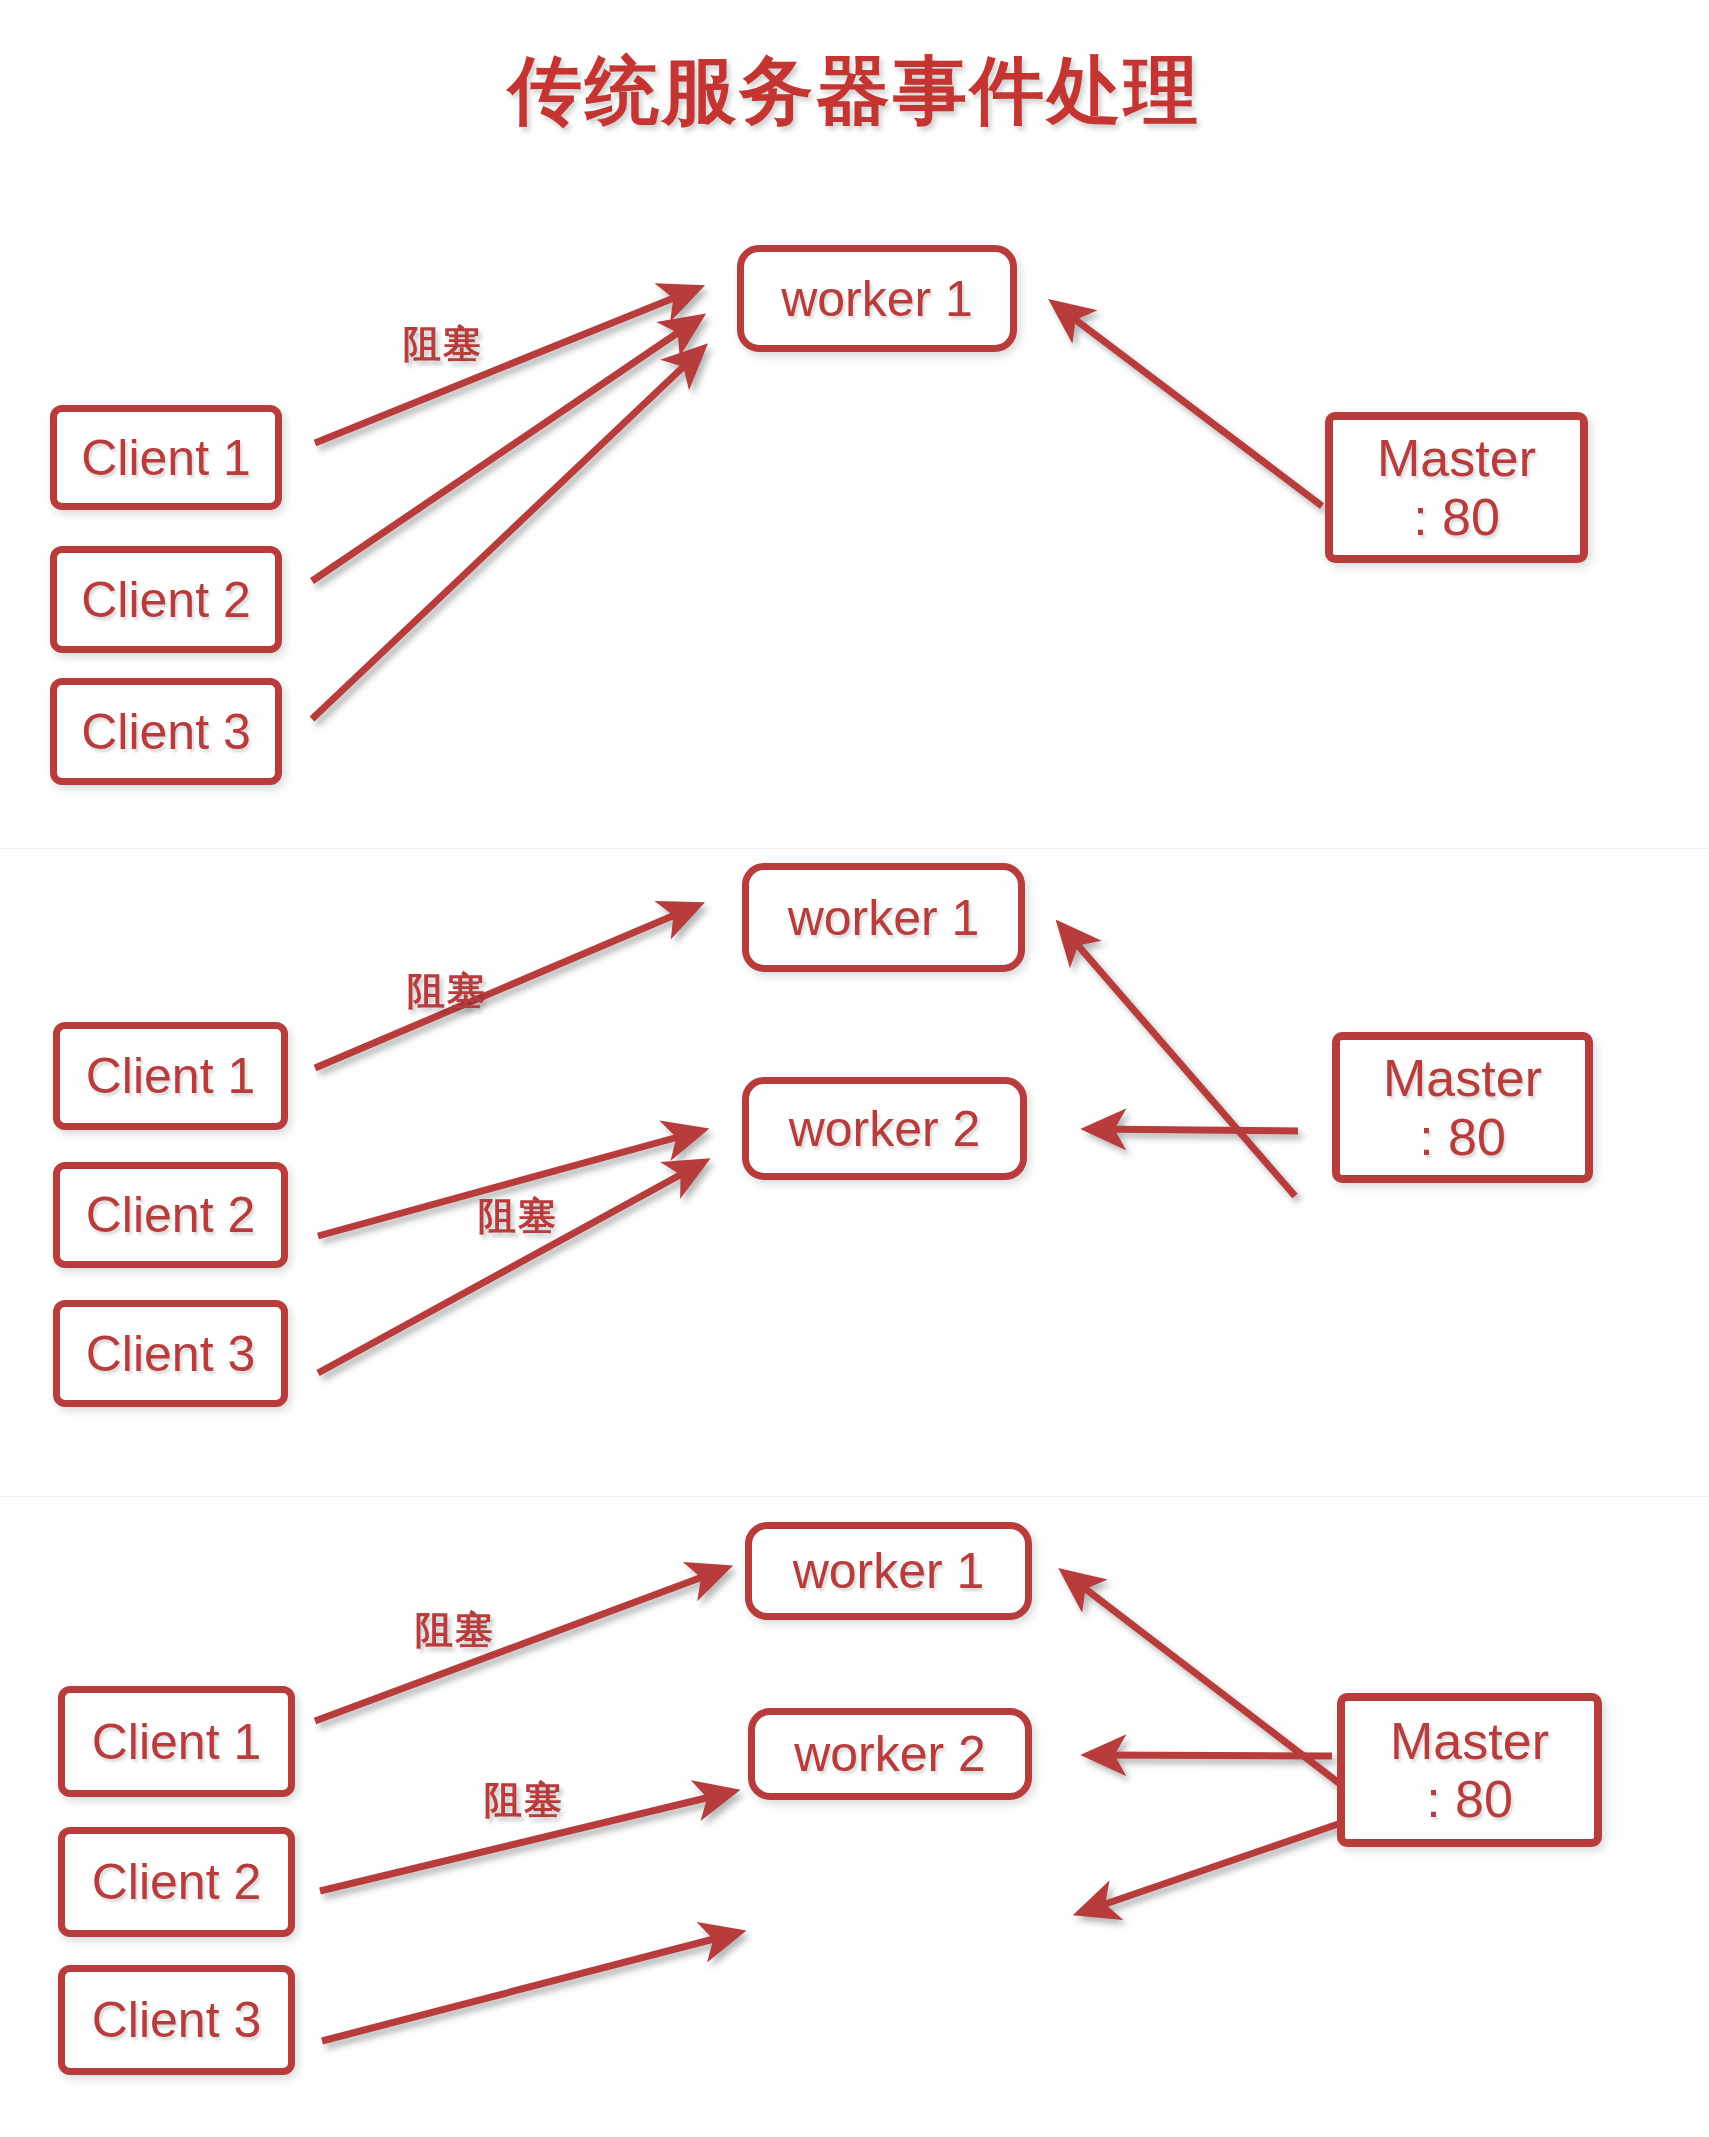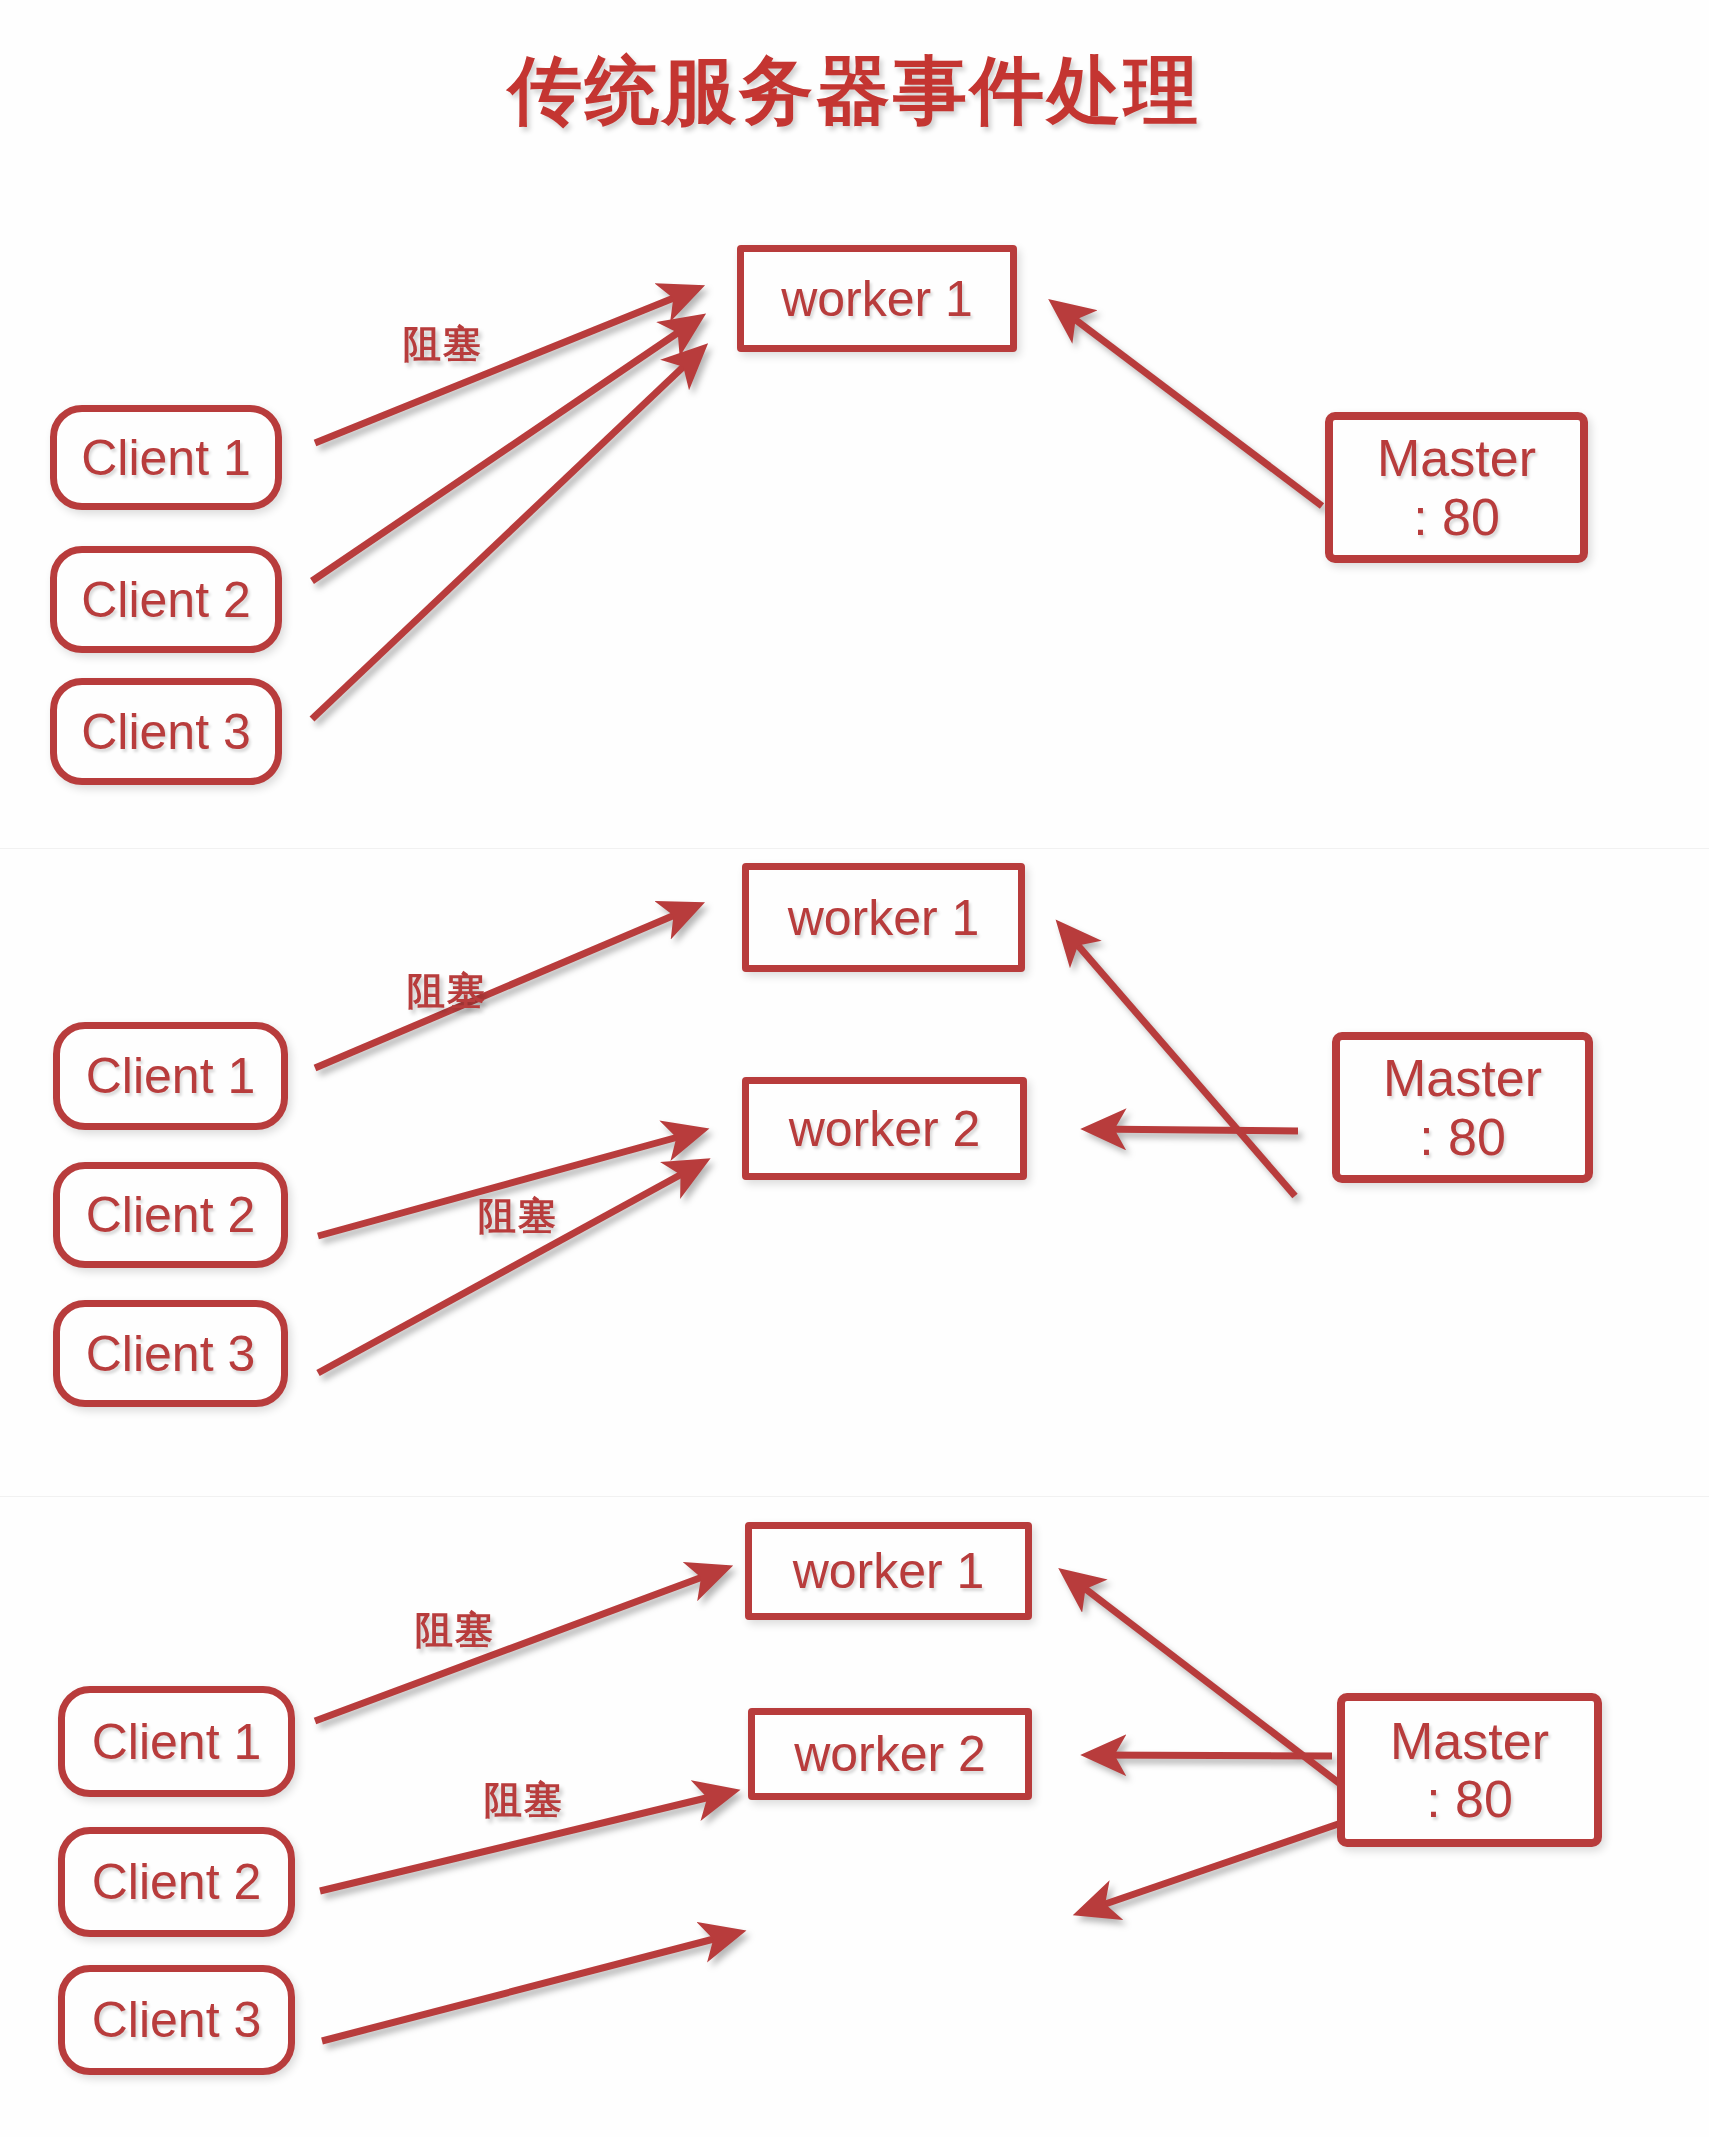--- a/index.html
+++ b/index.html
@@ -26,22 +26,22 @@
     position:absolute;
     box-sizing:border-box;
     background:var(--bg);
     border:7px solid var(--red);
     color:var(--red);
     display:flex;align-items:center;justify-content:center;
     text-shadow:2px 3px 3px rgba(0,0,0,0.15);
     box-shadow:3px 4px 8px rgba(0,0,0,0.14);
     z-index:2;
   }
-  .client{border-radius:32px;font-size:50px;}
-  .worker{border-radius:4px;font-size:50px;}
+  .client{border-radius:12px;font-size:50px;}
+  .worker{border-radius:22px;font-size:50px;}
   .master{
     border-radius:10px;border-width:8px;
     font-size:52px;line-height:1.12;
     flex-direction:column;text-align:left;
   }
   .blocking{
     position:absolute;z-index:2;
     color:var(--red);
     font-size:38px;font-weight:bold;letter-spacing:2px;
     text-shadow:3px 4px 4px rgba(0,0,0,0.22);

